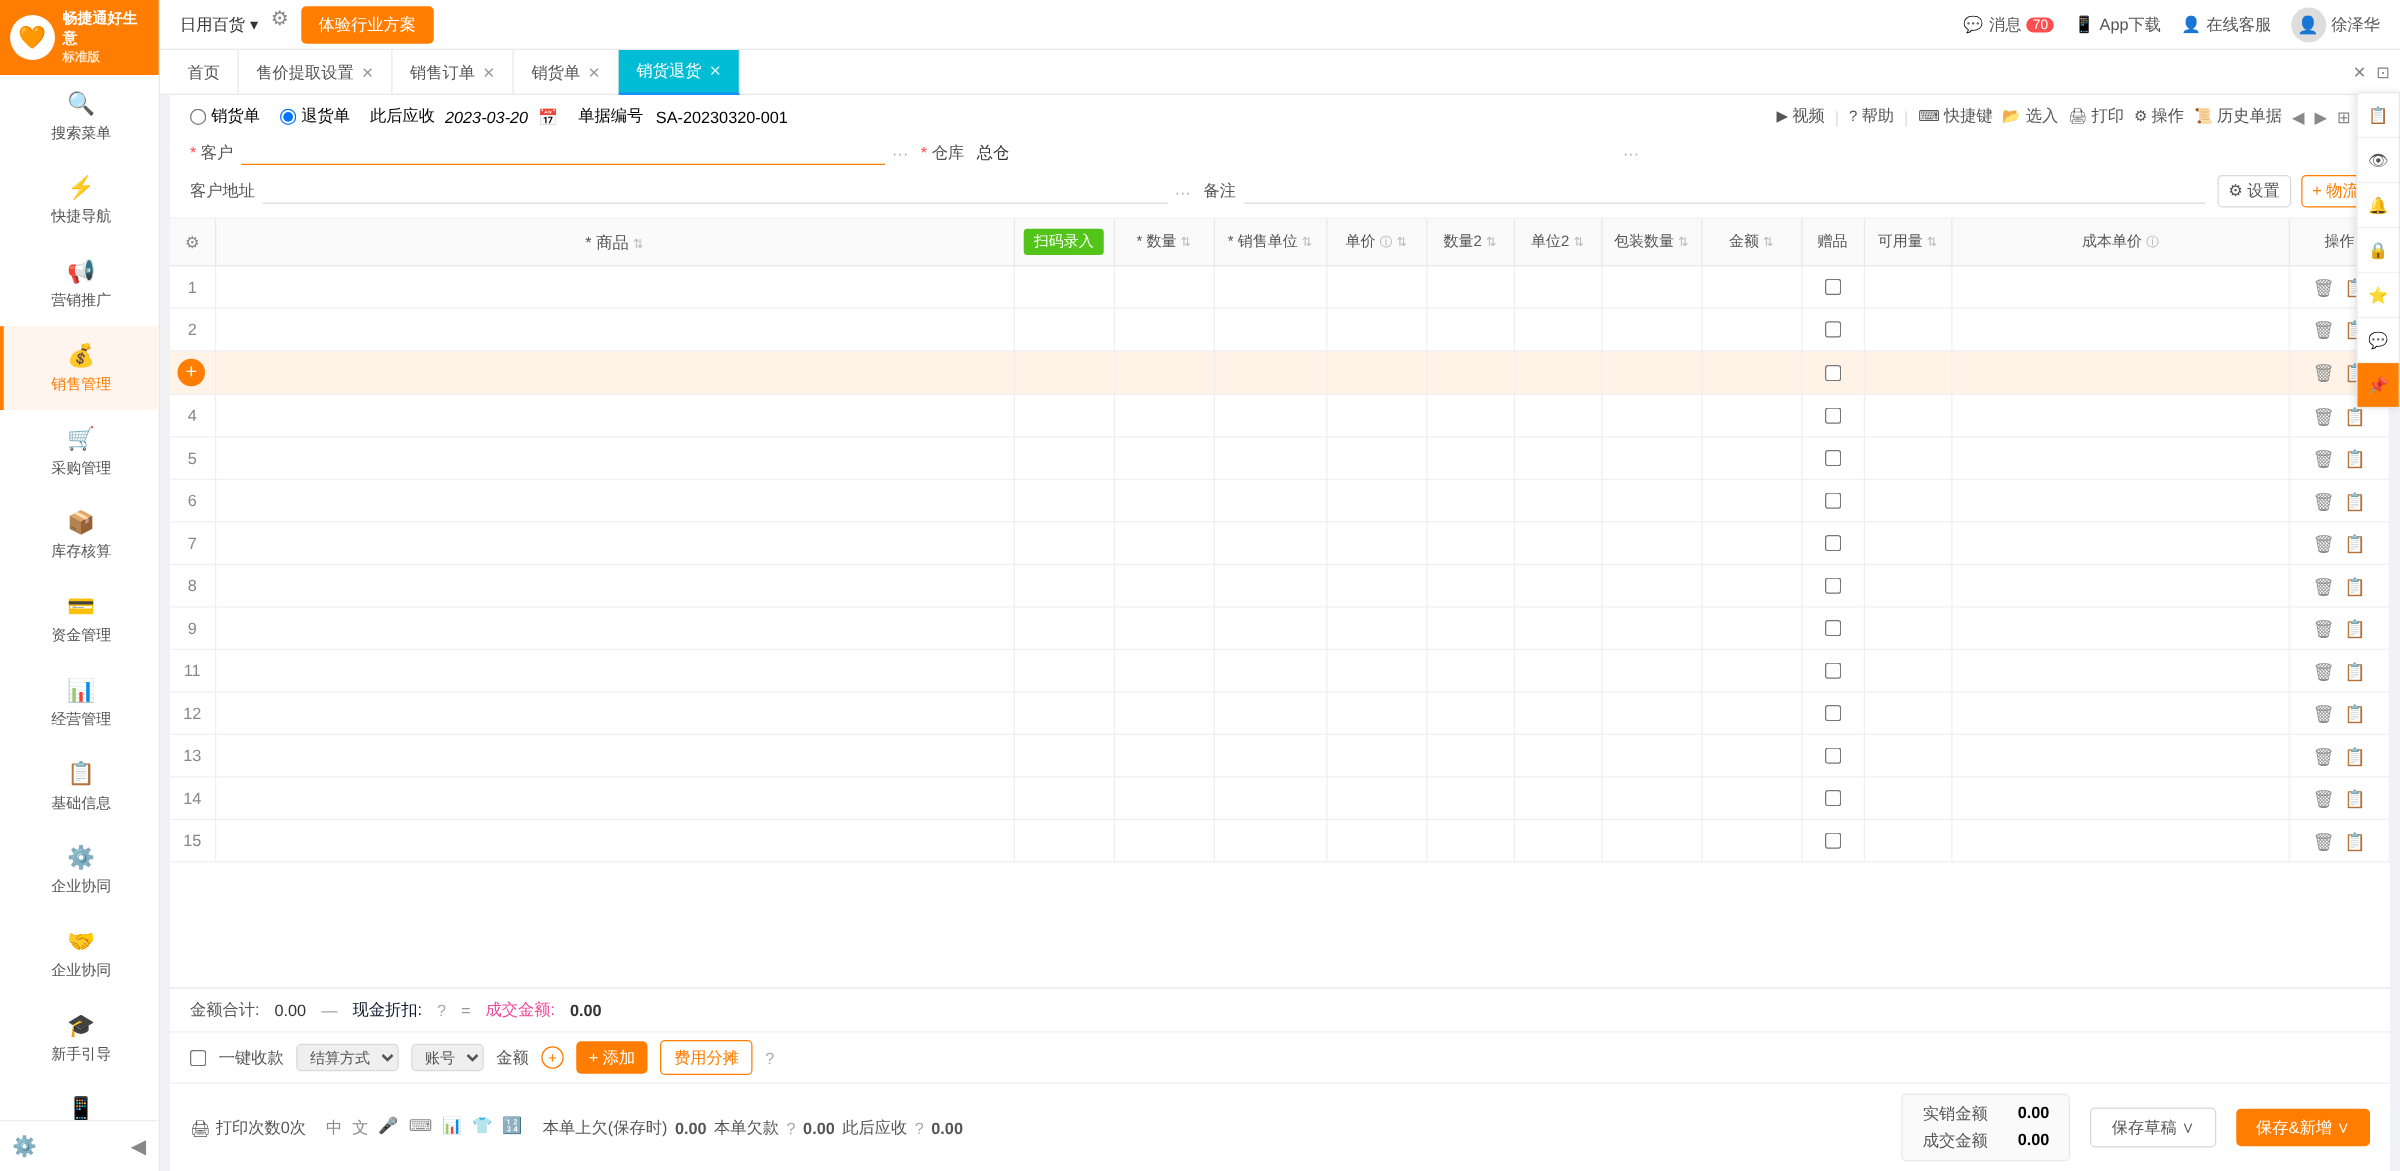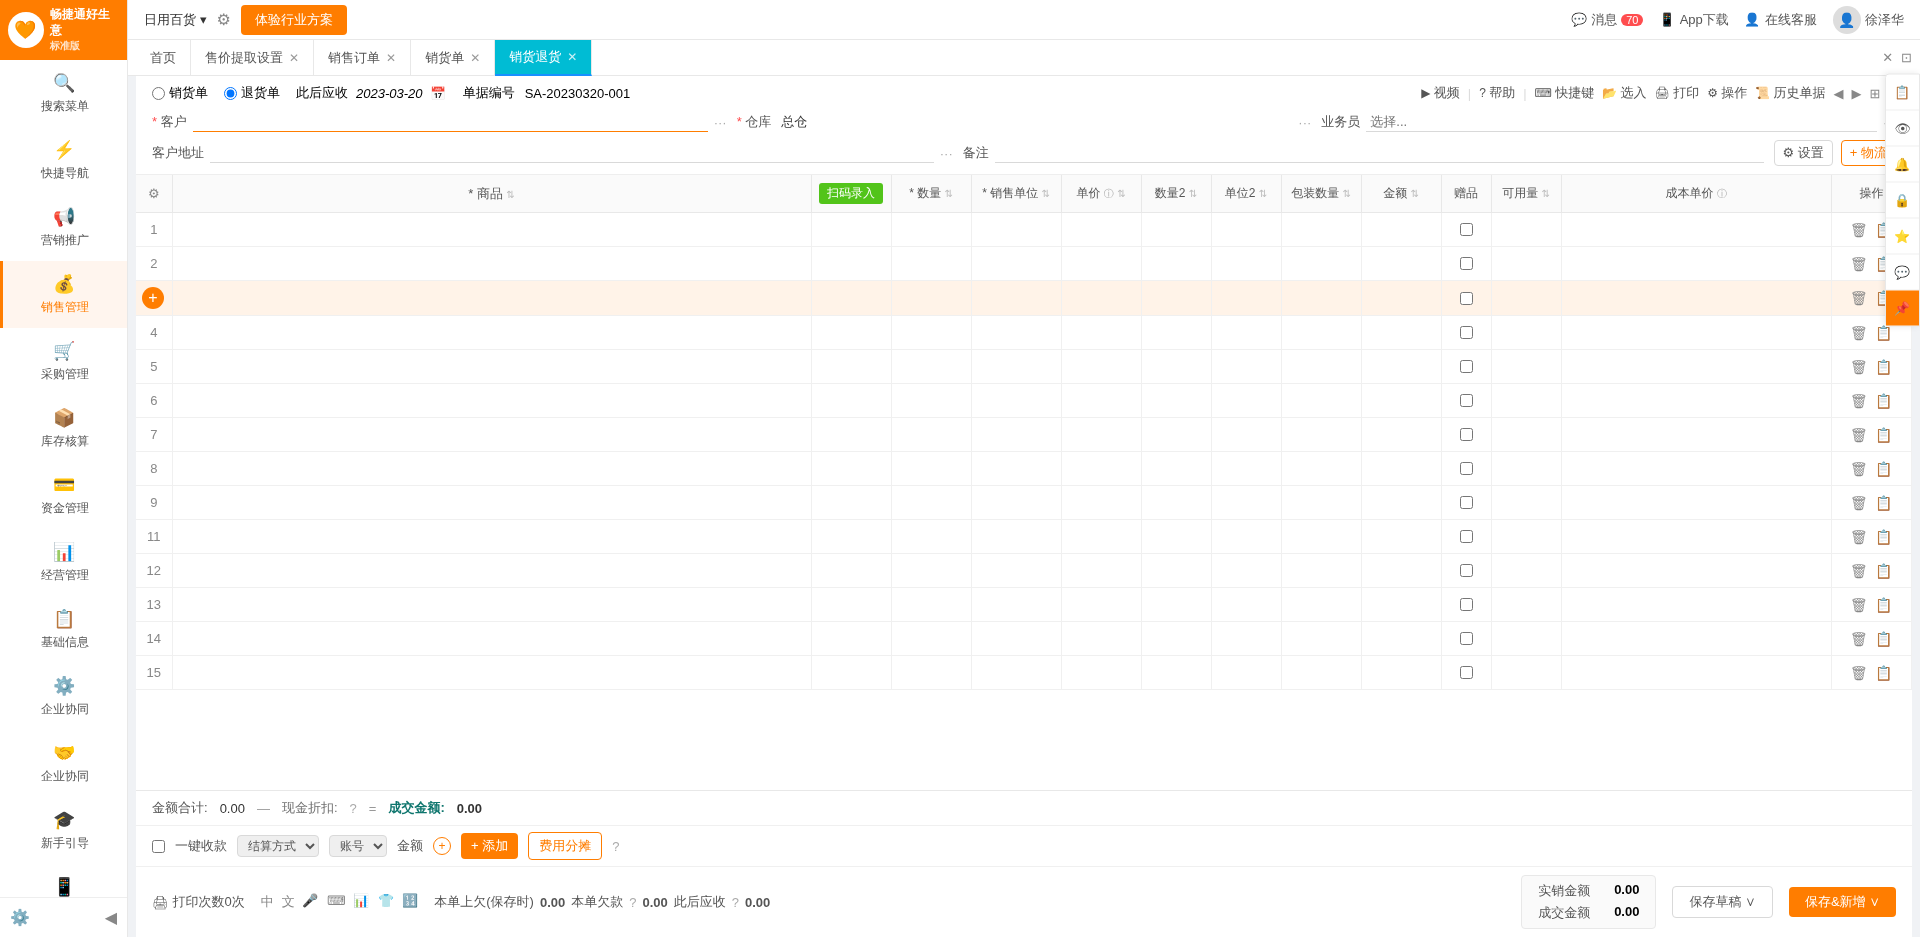--- a/index.html
+++ b/index.html
@@ -17,21 +17,21 @@
     .sidebar-item-icon { font-size: 18px; }
     .sidebar-item-label { font-size: 12px; }
     .sidebar-bottom { padding: 10px; display: flex; justify-content: space-between; border-top: 1px solid #eee; }
     .sidebar-bottom-btn { color: #888; cursor: pointer; font-size: 16px; }
 
     
     .main { flex: 1; display: flex; flex-direction: column; overflow: hidden; }
 
     
     .topbar { background: #fff; height: 40px; display: flex; align-items: center; padding: 0 16px; border-bottom: 1px solid #e8e8e8; justify-content: space-between; flex-shrink: 0; }
-    .topbar-left { display: flex; align-items: center; gap: 10px; }
+    .topbar-left { display: flex; gap: 10px; }
     .topbar-select { display: flex; align-items: center; gap: 4px; font-size: 13px; color: #333; }
     .topbar-gear { color: #888; cursor: pointer; font-size: 16px; }
     .topbar-btn { background: #ff7d00; color: #fff; border: none; border-radius: 4px; padding: 6px 14px; cursor: pointer; font-size: 13px; }
     .topbar-right { display: flex; align-items: center; gap: 16px; color: #555; }
     .topbar-right-item { display: flex; align-items: center; gap: 4px; cursor: pointer; }
     .badge { background: #ff4d4f; color: #fff; border-radius: 10px; padding: 0 5px; font-size: 11px; min-width: 18px; text-align: center; }
     .user-avatar { width: 28px; height: 28px; background: #ddd; border-radius: 50%; display: flex; align-items: center; justify-content: center; font-size: 14px; }
 
     
     .tabs { background: #fff; display: flex; align-items: center; border-bottom: 1px solid #e8e8e8; flex-shrink: 0; padding: 0 8px; height: 36px; }
@@ -260,25 +260,20 @@
       <div style="display:grid; grid-template-columns:1fr 1fr 1fr; gap:10px; margin-top:10px; align-items:center;">
         <div class="form-field">
           <span class="form-label required">客户</span>
           <input type="text" class="form-input" style="flex: 1 1 0%; border-top: none; border-right: none; border-left: none; border-image: initial; border-bottom: 1px solid rgb(255, 125, 0);">
           <span class="form-dots">···</span>
         </div>
         <div class="form-field">
           <span class="form-label required">仓库</span>
           <span style="color:#333; margin-left:4px;">总仓</span>
           <span class="form-dots" style="margin-left:auto;">···</span>
-        </div>
-        <div class="form-field">
-          <span class="form-label">业务员</span>
-          <input type="text" class="form-input" style="flex: 1 1 0%; border-top: none; border-right: none; border-left: none; border-image: initial; border-bottom: 1px solid rgb(217, 217, 217);" placeholder="选择...">
-          <span class="form-dots">···</span>
         </div>
       </div>
 
       <div style="display:flex; align-items:center; margin-top:8px; gap:10px; justify-content:space-between;">
         <div style="display:grid; grid-template-columns:1fr 1fr; gap:10px; flex:1;">
           <div class="form-field">
             <span class="form-label">客户地址</span>
             <input type="text" class="form-input" style="flex: 1 1 0%; border-top: none; border-right: none; border-left: none; border-image: initial; border-bottom: 1px solid rgb(217, 217, 217);">
             <span class="form-dots">···</span>
           </div>
@@ -697,24 +692,24 @@
           </tbody>
       </table>
     </div>
 
     <div style="background:#fff; margin:0 8px; border-top:1px solid #e8e8e8; flex-shrink:0;">
 
       <div style="display:flex; align-items:center; padding:8px 16px; gap:12px; border-bottom:1px solid #f0f0f0;">
         <span style="color:#555;">金额合计:</span>
         <span style="color:#333;">0.00</span>
         <span style="color:#999;">—</span>
-        <span style="color:#737373;">现金折扣:</span>
+        <span style="color:#0f172a;">现金折扣:</span>
         <span style="color:#aaa; cursor:pointer;">?</span>
         <span style="color:#999;">=</span>
-        <span style="color:#0f766e; font-weight:bold;">成交金额:</span>
+        <span style="color:#ec4899; font-weight:normal;">成交金额:</span>
         <span style="color:#333; font-weight:bold;">0.00</span>
       </div>
 
       <div style="display:flex; align-items:center; padding:6px 16px; gap:10px;">
         <input type="checkbox" style="">
         <span style="color:#555;">一键收款</span>
         <select class="payment-select">
           <option>结算方式</option>
         </select>
         <select class="payment-select">

